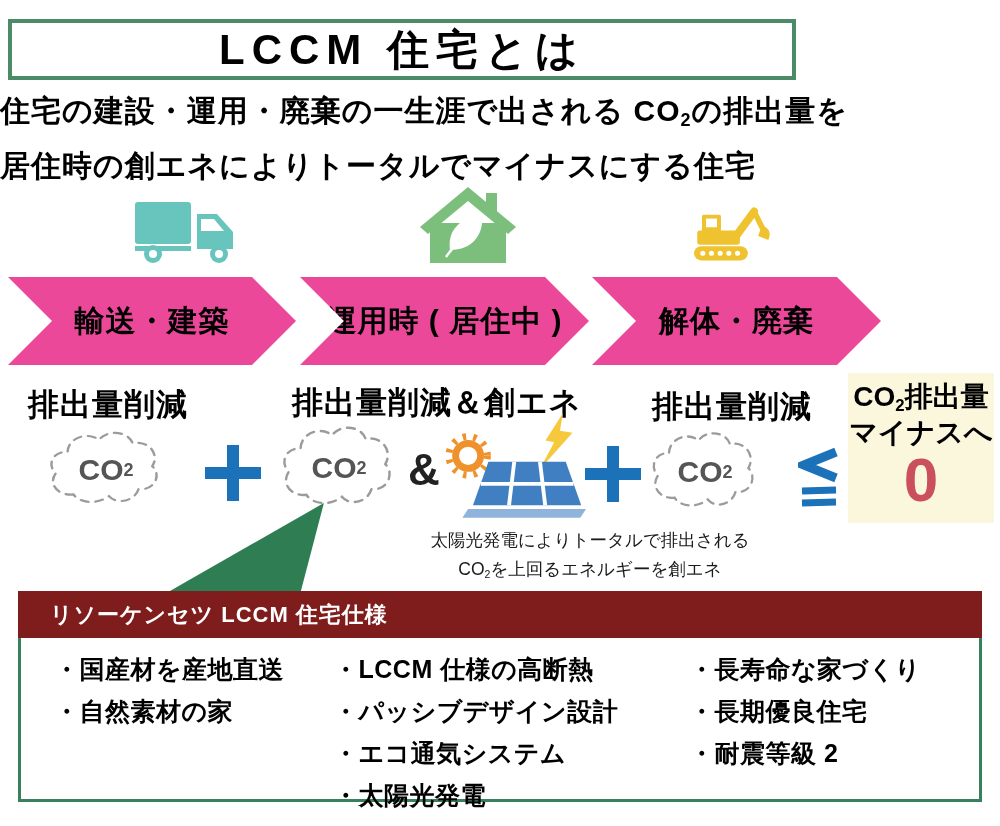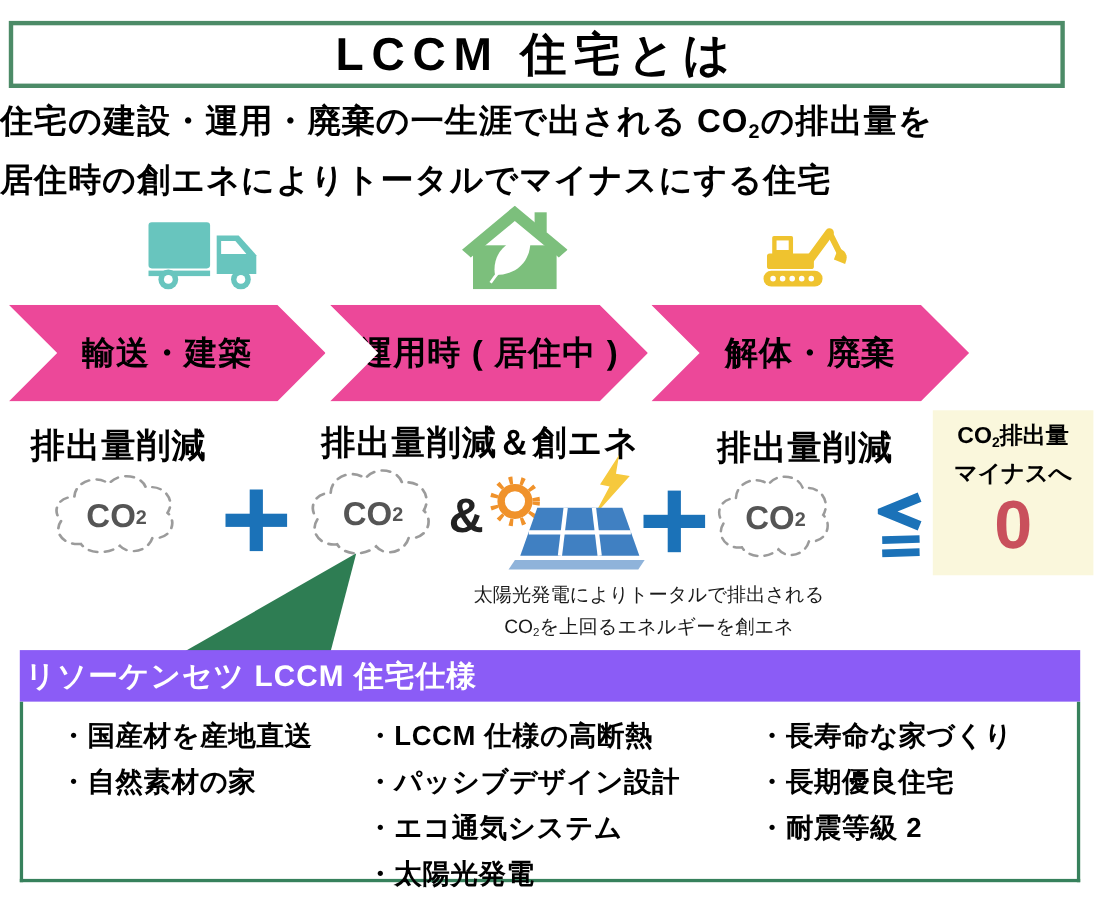--- a/index.html
+++ b/index.html
@@ -1,20 +1,20 @@
 <!DOCTYPE html>
 <html><head>
 <meta charset="utf-8">
 <style>
   * { margin:0; padding:0; box-sizing:border-box; }
   body { background:#ffffff; font-family:"Liberation Sans", sans-serif; }
   .stage { position:relative; width:1000px; height:826px; background:#ffffff; overflow:hidden; color:#000; }
 
   
-  .title-box { position:absolute; left:8px; top:19px; width:960px; height:61px;
+  .title-box { position:absolute; left:8px; top:19px; width:788px; height:61px;
     border:4px solid #4C8B67; display:flex; align-items:center; justify-content:center; background:#fff; }
   .title-text { font-size:42px; font-weight:bold; letter-spacing:7px; color:#000; }
 
   
   .subtitle { position:absolute; left:0; top:88px; width:1000px; text-align:left;
     font-size:30px; font-weight:bold; line-height:45px; letter-spacing:1px; color:#000; }
   .sub { font-size:0.6em; vertical-align:-0.28em; }
 
   
   .icon-abs { position:absolute; }
@@ -34,35 +34,35 @@
   .cloud svg { position:absolute; inset:0; width:100%; height:100%; }
   .cloud-label { position:absolute; inset:0; display:flex; align-items:center; justify-content:center;
     font-size:30px; font-weight:bold; color:#555; padding-top:4px; }
   .plus { position:absolute; width:56px; height:56px; }
   .plus::before { content:""; position:absolute; left:0; top:22px; width:56px; height:12px; background:#1B72B8; }
   .plus::after  { content:""; position:absolute; left:22px; top:0; width:12px; height:56px; background:#1B72B8; }
   .amp { position:absolute; font-size:44px; font-weight:bold; color:#222; }
 
   .result-box { position:absolute; left:848px; top:373px; width:146px; height:150px;
     background:#FAF7DC; text-align:center; padding-top:10px; }
-  .result-line { font-size:21px; font-weight:bold; line-height:27px; color:#000; }
+  .result-line { font-size:28px; font-weight:bold; line-height:27px; color:#000; }
   .result-zero { font-size:62px; font-weight:bold; line-height:1; color:#C9505C; margin-top:3px; }
 
   
   .caption { position:absolute; left:395px; top:526px; width:390px; text-align:center;
     font-size:17.5px; line-height:29px; color:#1a1a1a; }
 
   
   .wedge { position:absolute; left:150px; top:495px; width:185px; height:100px; background:#2E7D53;
     clip-path:polygon(94% 8%, 7% 100%, 81% 100%); }
 
   
-  .spec-banner { position:absolute; left:18px; top:591px; width:964px; height:47px; background:#8b5cf6;
-    display:flex; align-items:center; padding-left:5px; color:#fff;
-    font-size:27px; font-weight:bold; letter-spacing:1px; }
+  .spec-banner { position:absolute; left:18px; top:591px; width:964px; height:47px; background:#7f1d1d;
+    display:flex; align-items:center; padding-left:32px; color:#fff;
+    font-size:22px; font-weight:bold; letter-spacing:1px; }
   .spec-box { position:absolute; left:18px; top:638px; width:964px; height:164px;
     border:3px solid #37815C; border-top:none; background:#fff; }
   .spec-col { position:absolute; top:10px; font-size:25px; font-weight:bold;
     line-height:42px; letter-spacing:0.5px; color:#000; white-space:nowrap; }
   .spec-col1 { left:17px;margin-left:16px; }
   .spec-col2 { left:312px; }
   .spec-col3 { left:668px; }
 </style>
 </head>
 <body>

